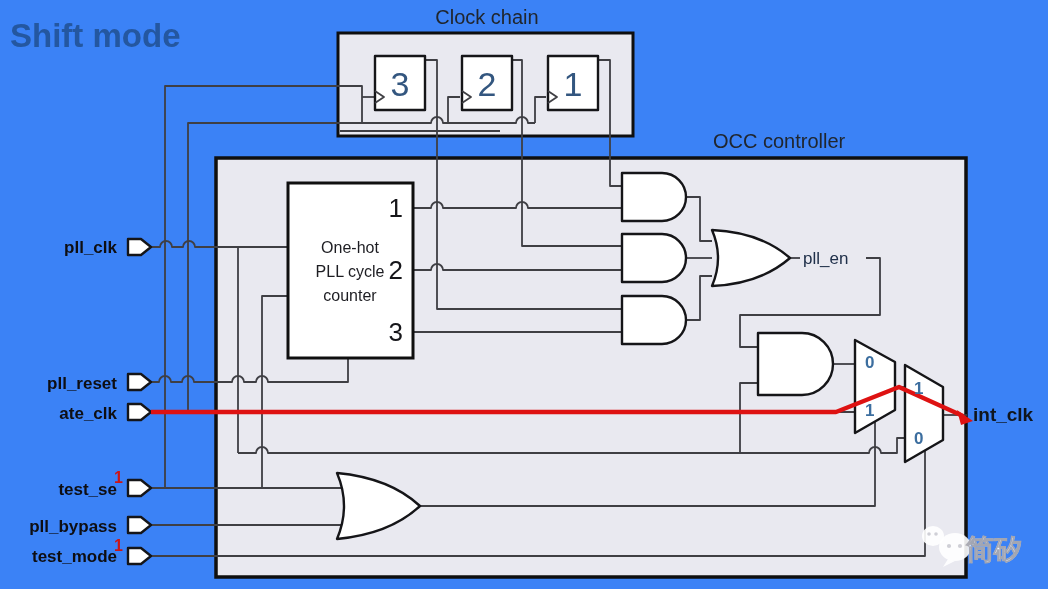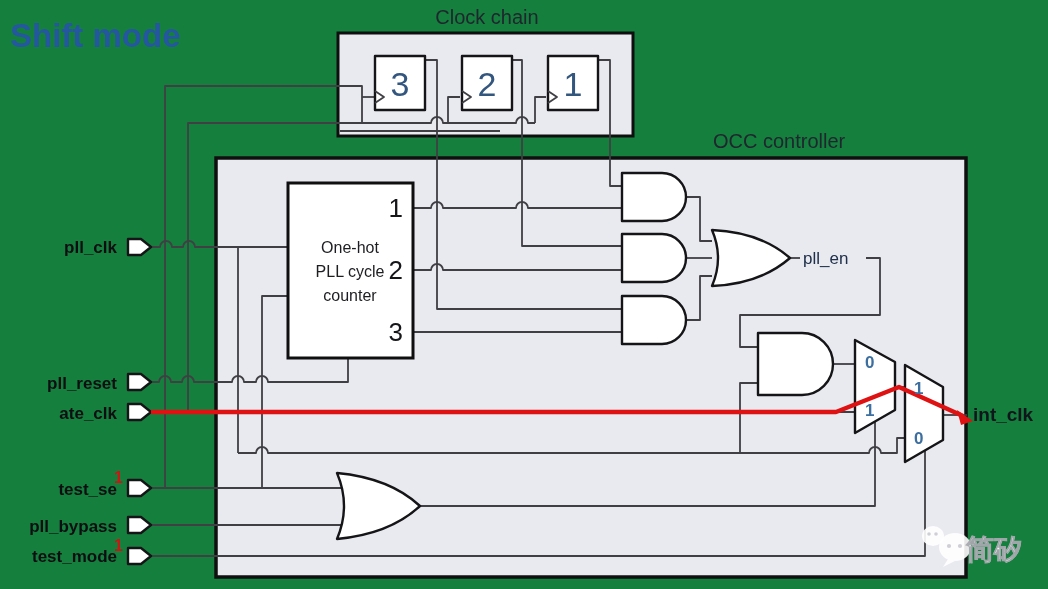--- a/index.html
+++ b/index.html
@@ -1,20 +1,20 @@
 <!DOCTYPE html>
 <html style="--accent-red: #de1212; --title-blue: #2457a0; --box-fill: #e9e9f0; --wire: #3f3f44; --digit-blue: #3c6e9f; --ff-digit-blue: #33567f;"><head>
 <meta charset="utf-8">
 <style>
   :root{
     --accent-red:#de1212; --title-blue:#2457a0; --box-fill:#e9e9f0;
     --wire:#3f3f44; --digit-blue:#3c6e9f; --ff-digit-blue:#33567f;
   }
   html,body{margin:0;padding:0;background:#ffffff;}
-  .stage{position:relative;width:1048px;height:589px;background:#15803d;overflow:hidden;}
+  .stage{position:relative;width:1048px;height:589px;background:#3b82f6;overflow:hidden;}
   svg{display:block;}
   svg text{font-family:"Liberation Sans","DejaVu Sans",sans-serif;}
   .box{fill:var(--box-fill);stroke:#0f0f0f;}
   .wire{fill:none;stroke:var(--wire);stroke-width:1.8;stroke-linejoin:round;}
   .shape{fill:#ffffff;stroke:#151518;stroke-width:2.4;stroke-linejoin:round;}
   .thickshape{fill:#ffffff;stroke:#0f0f0f;stroke-width:3;}
   .redpath{fill:none;stroke:var(--accent-red);stroke-width:4.4;stroke-linejoin:round;}
   .redfill{fill:var(--accent-red);}
   .title-txt{font-size:33px;font-weight:bold;fill:var(--title-blue);}
   .hdr-txt{font-size:20px;fill:#20262e;}

